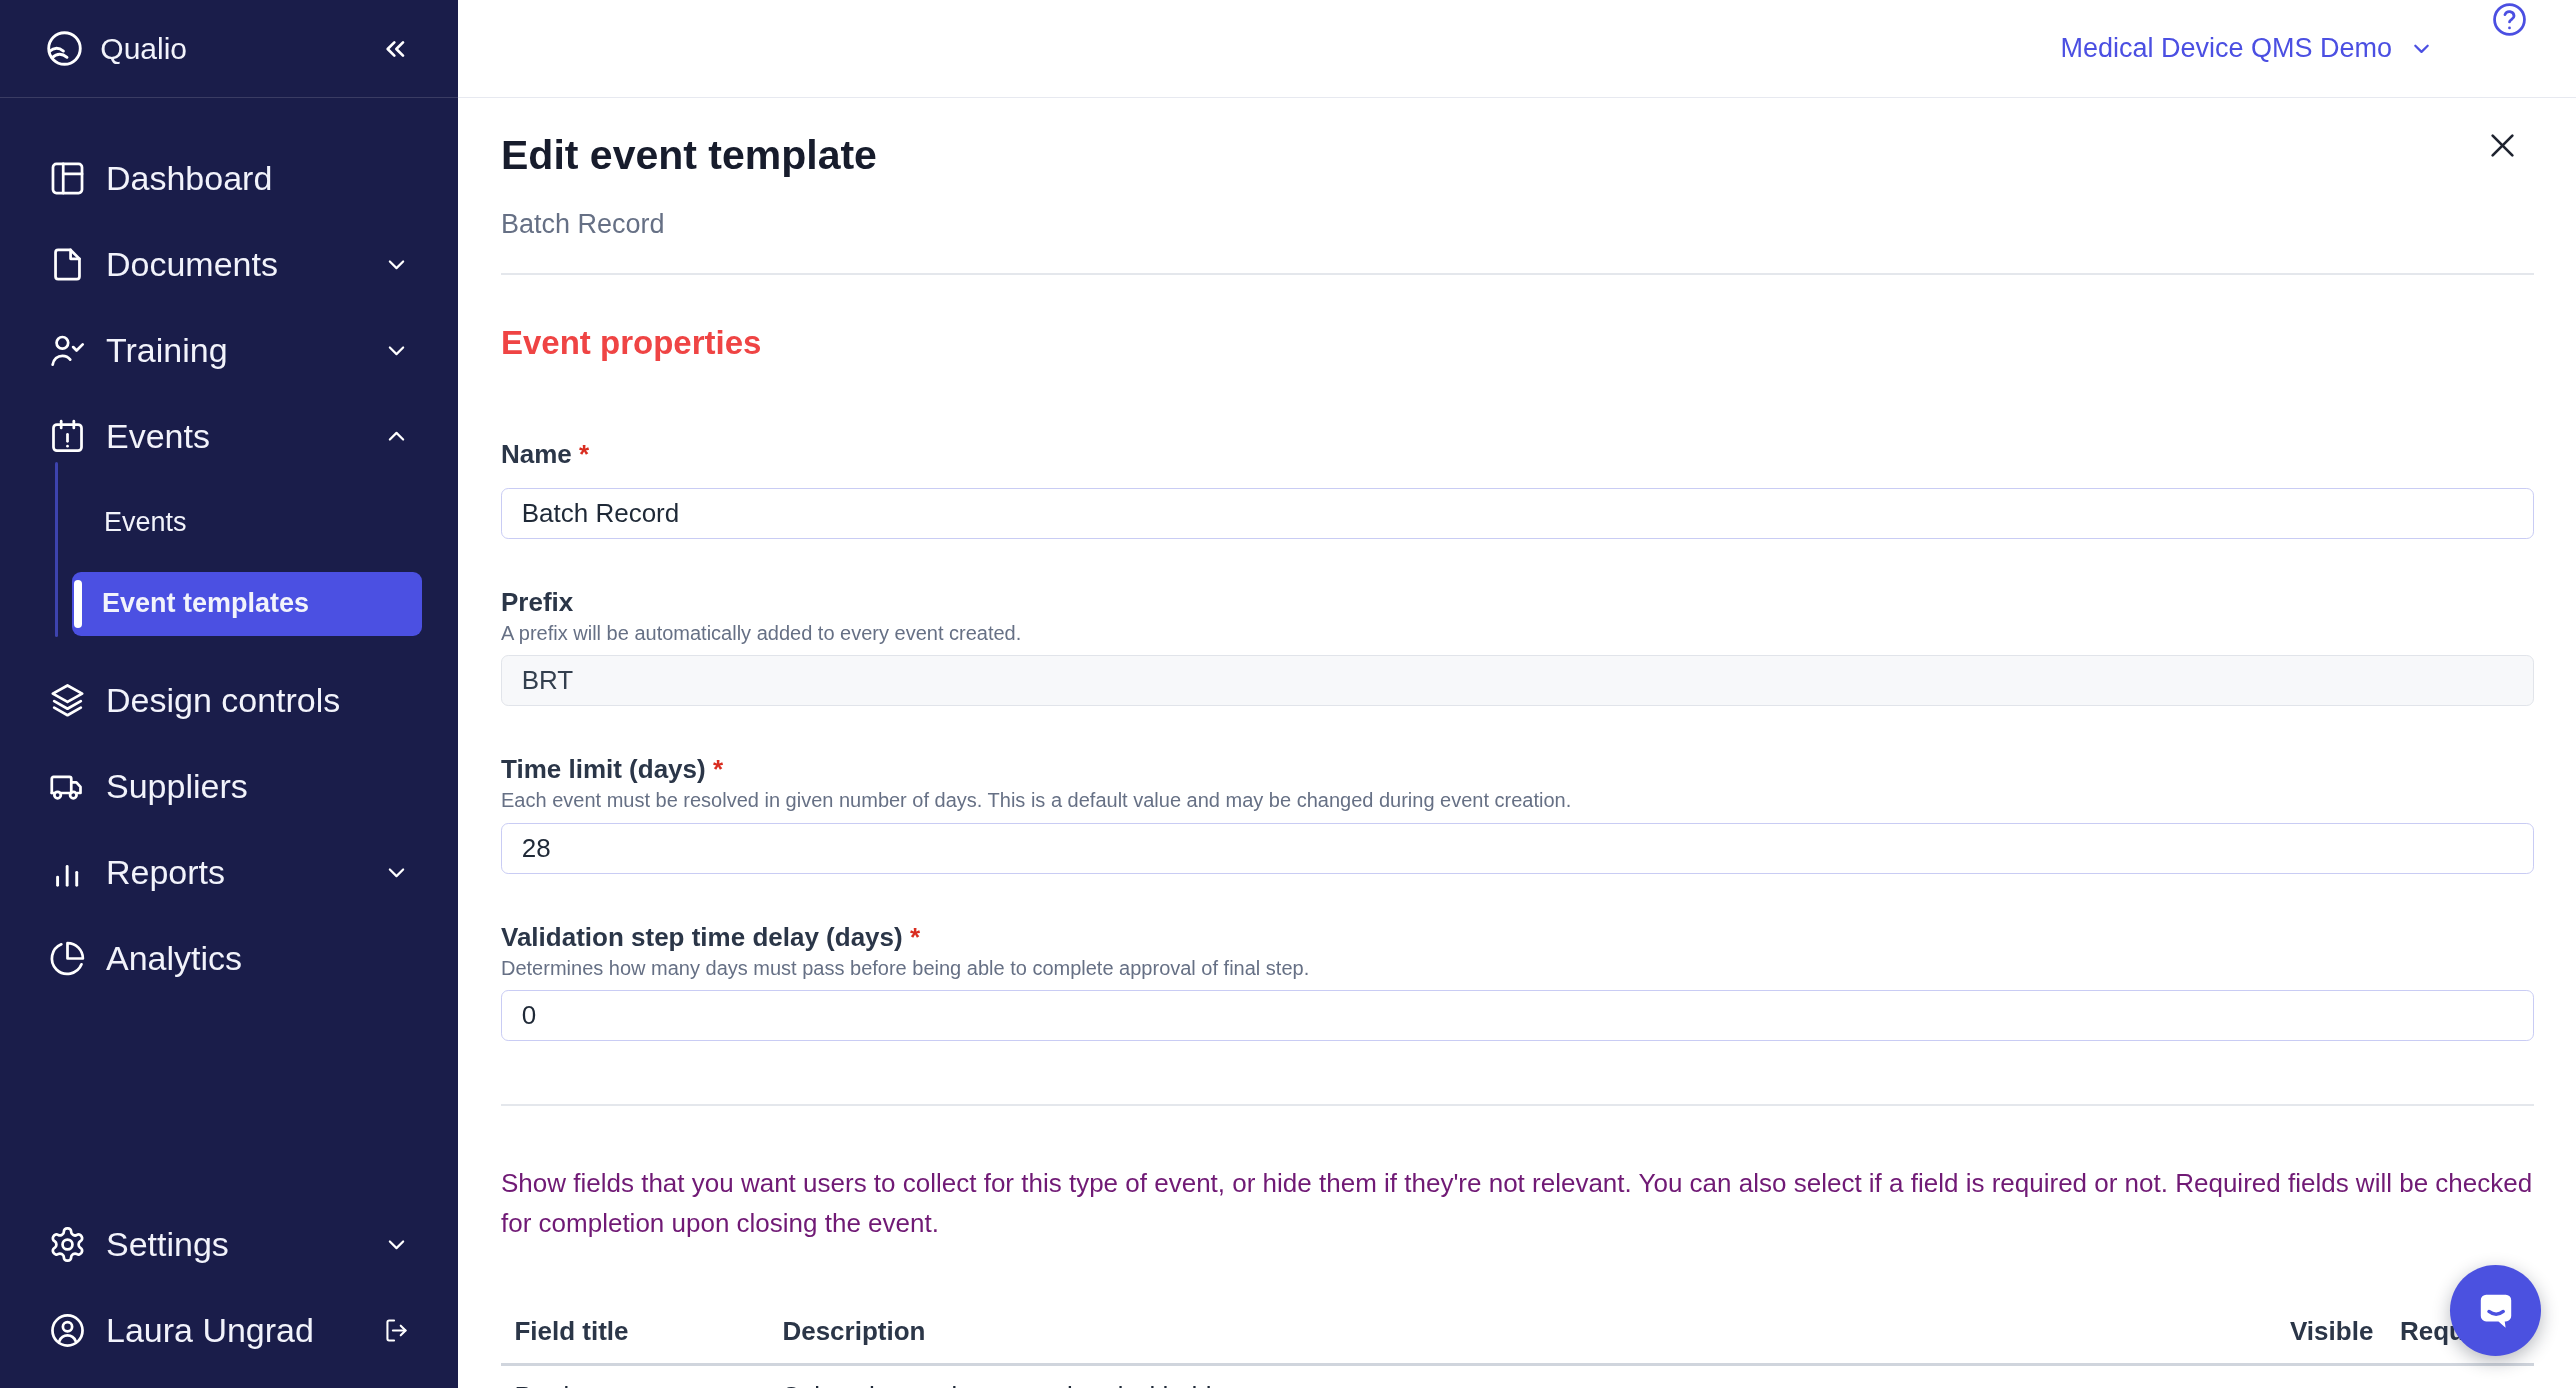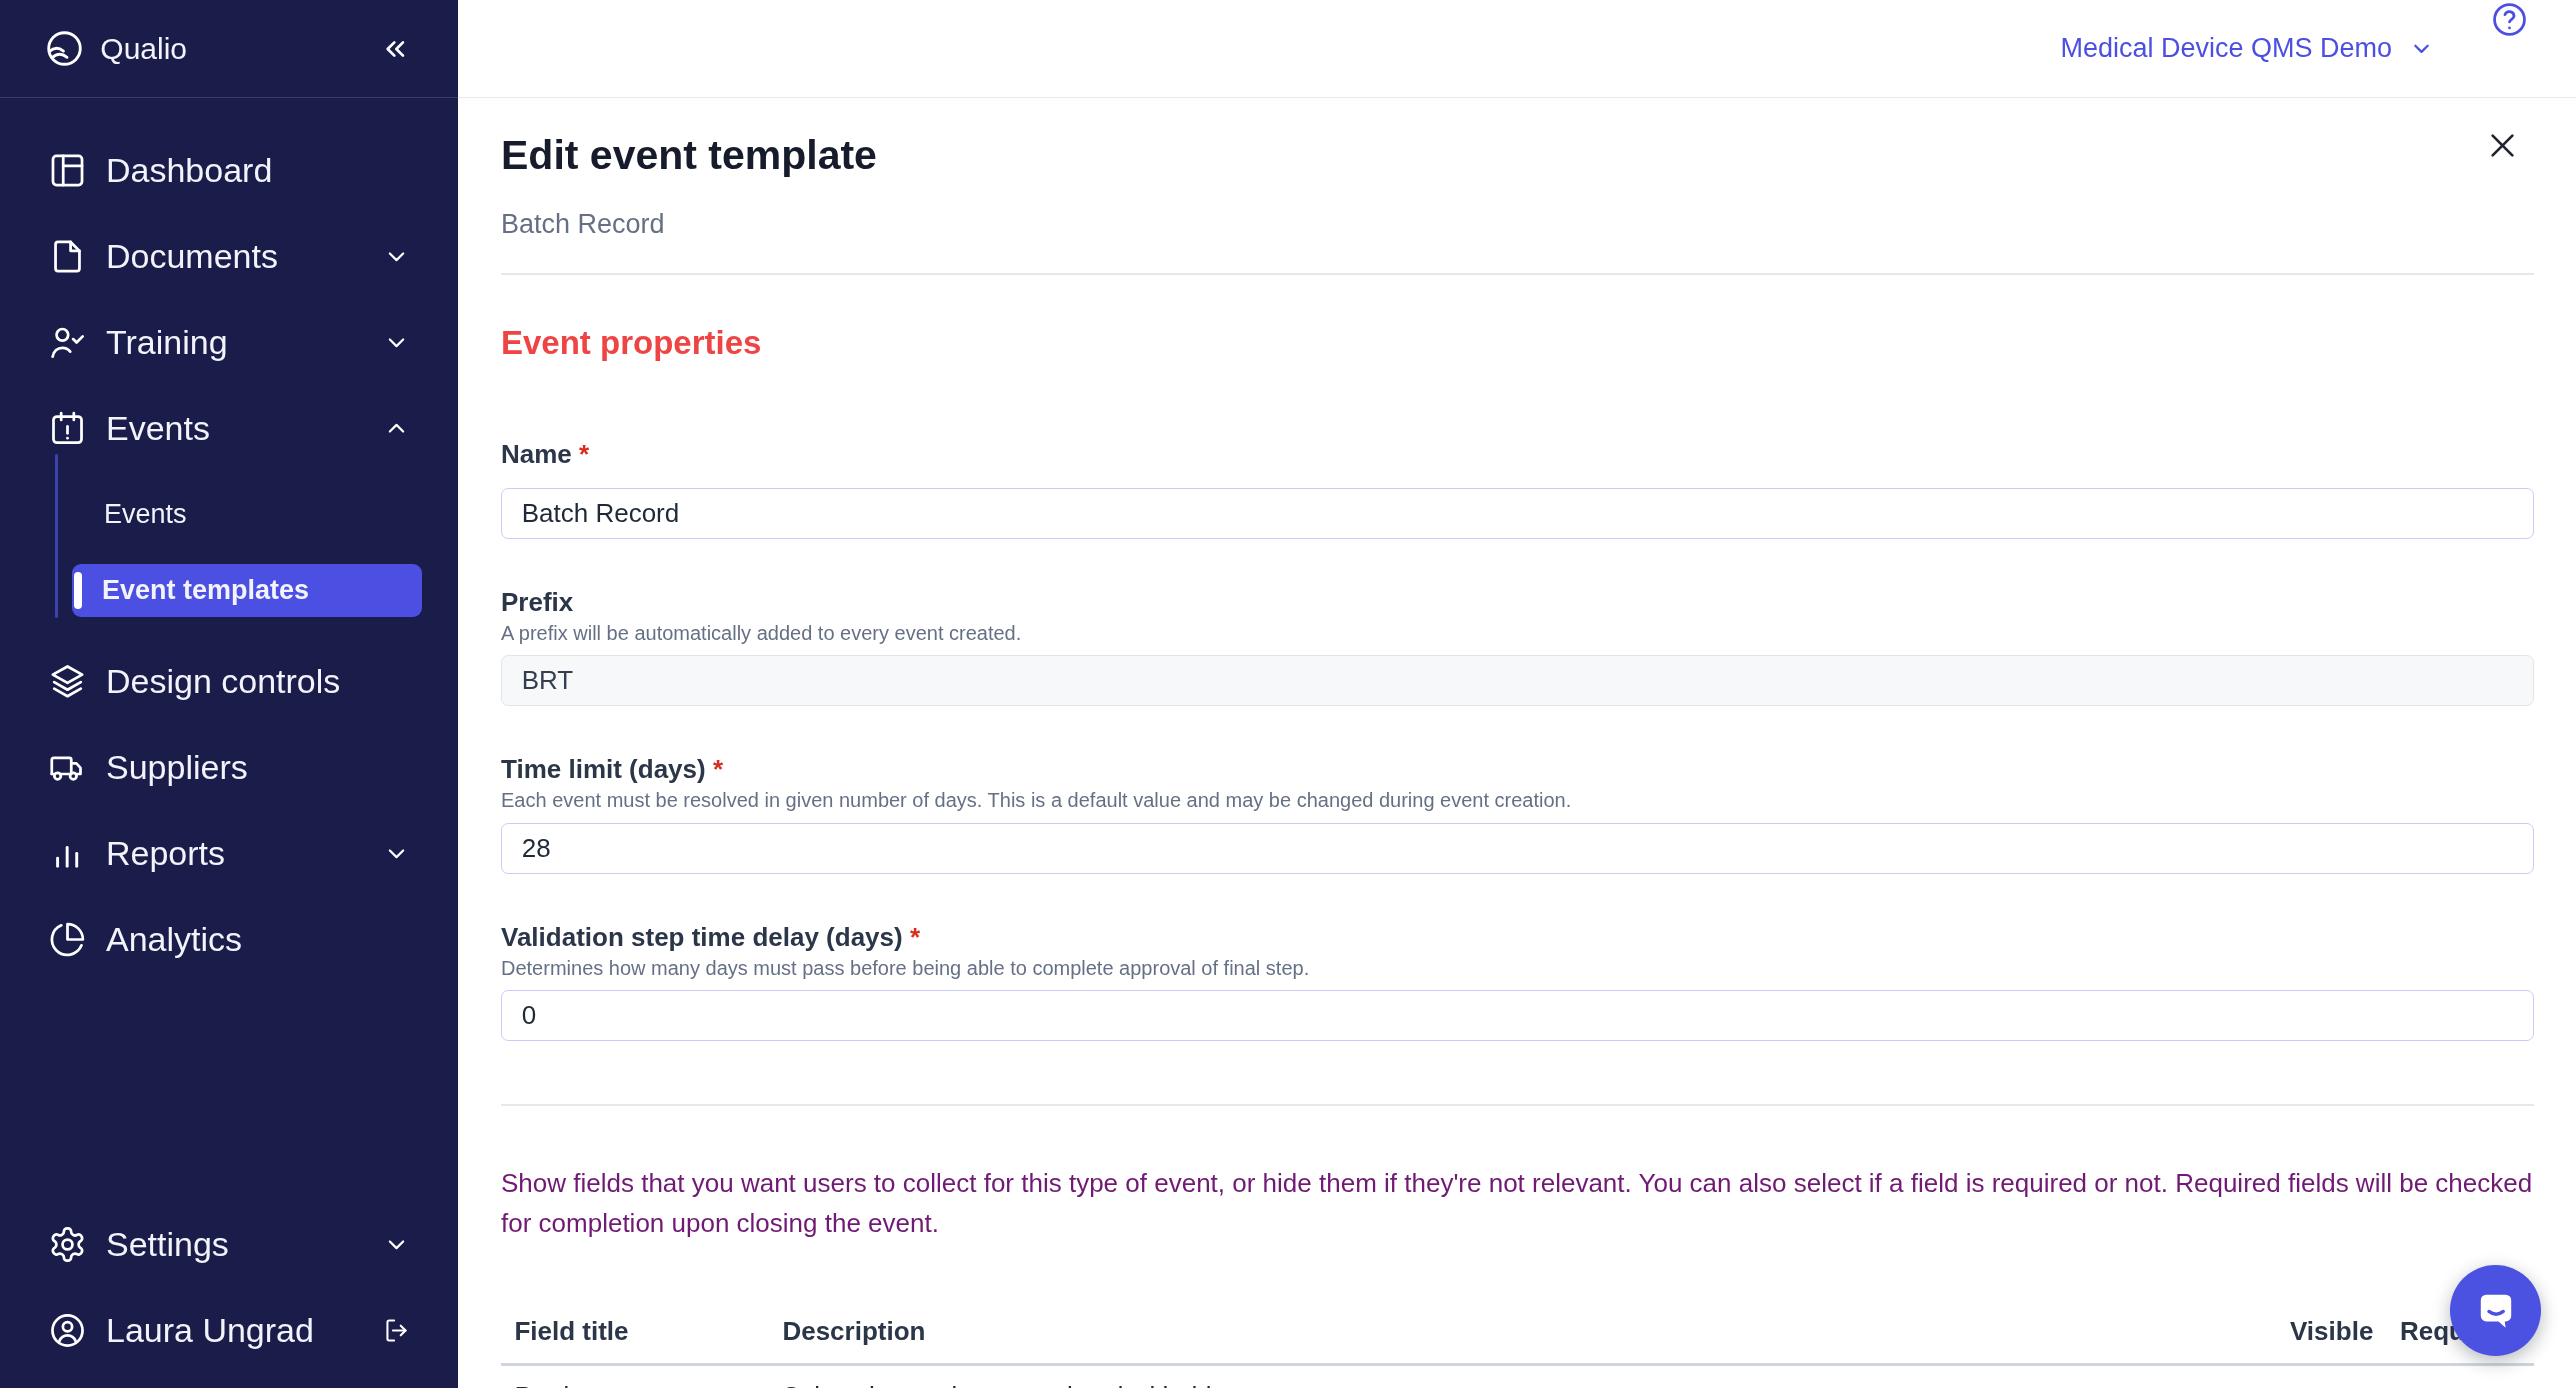--- a/index.html
+++ b/index.html
@@ -6,40 +6,40 @@
   html,body { margin:0; padding:0; }
   body {
     width:2576px; height:1388px; overflow:hidden;
     font-family:"Liberation Sans","DejaVu Sans",sans-serif;
     background:#ffffff; color:#1f2937;
   }
   .app { display:flex; width:2576px; height:1388px; position:relative; }
 
   
   .sidebar { width:458px; min-width:458px; background:#1a1d4a; color:#f2f3fb;
-    display:flex; flex-direction:column; position:relative; }
+    display:flex; flex-direction:column; position:relative;gap:8px; }
   .sb-header { height:98px; min-height:98px; display:flex; align-items:center;
     padding:0 43px; border-bottom:1.8px solid rgba(255,255,255,0.14); }
   .brand { display:flex; align-items:center; gap:14.3px; font-size:30px; font-weight:500; cursor:pointer; }
   .brand svg { width:43px; height:43px; }
   .collapse { margin-left:auto; width:36px; height:36px; cursor:pointer; display:flex; align-items:center; }
   .collapse svg { width:32px; height:32px; }
   .nav { padding-top:29.5px; flex:1; display:flex; flex-direction:column; }
   .nav-item { height:86px; display:flex; align-items:center; padding:0 47px;
     font-size:34px; font-weight:500; cursor:pointer; white-space:nowrap; }
   .nav-ic { width:41px; height:41px; margin-right:18px; flex:none; }
   .nav-ic svg { width:41px; height:41px; display:block; }
   .chev { margin-left:auto; width:29px; height:29px; }
   .chev svg { width:29px; height:29px; display:block; }
   .sub-group { position:relative; margin-bottom:15px; }
   .sub-line { position:absolute; left:55px; top:-18px; bottom:5.4px; width:2.7px;
     background:#3d43ae; border-radius:1.8px; }
   .sub-item { height:86px; display:flex; align-items:center; padding-left:104px;
     font-size:27px; font-weight:500; cursor:pointer; }
-  .sub-item.active { height:53px; margin:6.3px 36px 6.3px 72px; padding-left:0;
+  .sub-item.active { height:64px; margin:6.3px 36px 6.3px 72px; padding-left:0;
     background:#4b50e2; border-radius:9px; position:relative; font-weight:600; }
   .pill-bar { position:absolute; left:1.8px; top:8px; bottom:8px; width:8px;
     background:#ffffff; border-radius:4.5px; }
   .sub-item.active .sub-label { margin-left:30px; }
   .sb-footer { margin-top:auto; padding-bottom:15px; }
 
   
   .main { flex:1; display:flex; flex-direction:column; background:#fff; }
   .topbar { height:98px; min-height:98px; background:#fff; border-bottom:1.8px solid #e7e9f0;
     display:flex; justify-content:flex-end; padding-right:47px; }

